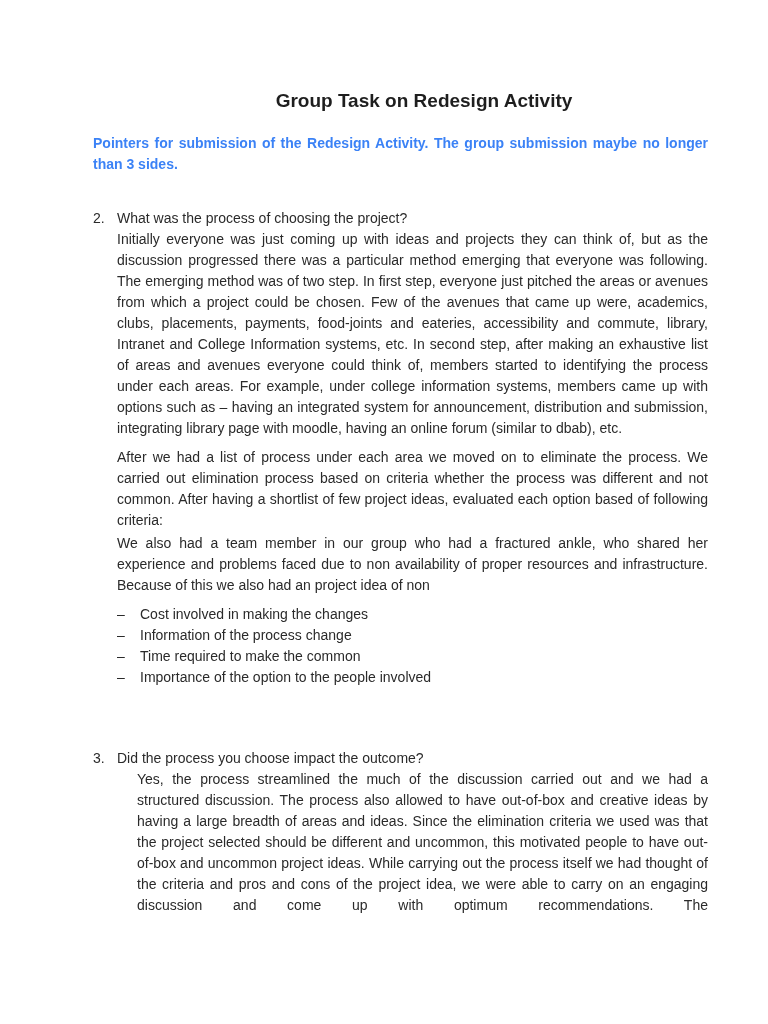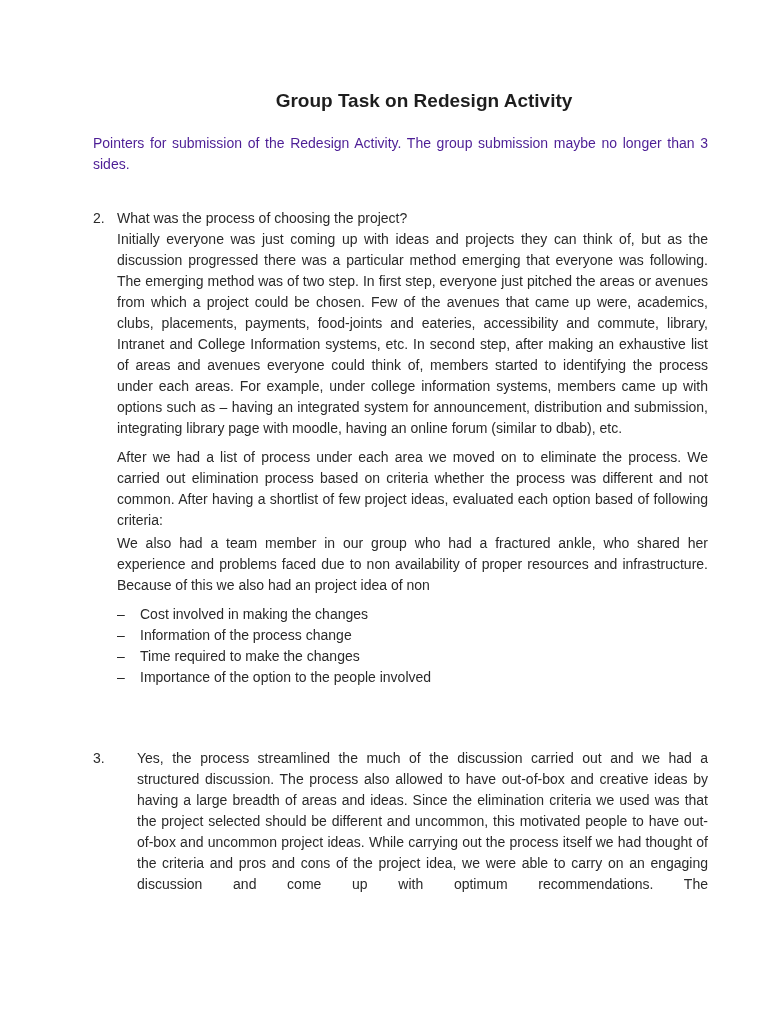--- a/index.html
+++ b/index.html
@@ -7,21 +7,21 @@
     width: 768px; height: 1024px; overflow: hidden; position: relative;
     font-family: "Liberation Sans", sans-serif; color: #222222;
   }
   .page { position: absolute; left: 0; top: 0; width: 768px; height: 844px; }
   .title {
     position: absolute; top: 90px; left: 0; width: 848px; text-align: center;
     font-size: 19px; font-weight: bold; color: #1e1e1e;
   }
   .pointers {
     position: absolute; top: 133px; left: 93px; width: 615px;
-    font-size: 14px; font-weight: normal; line-height: 21px; color: #4c1d95;
+    font-size: 14px; font-weight: bold; line-height: 21px; color: #3b82f6;
     text-align: justify;
   }
   .item { position: absolute; left: 93px; width: 615px; font-size: 14px; line-height: 21px; color: #2a2a2a; }
   .item .num { position: absolute; left: 0; top: 0; }
   .item .q { margin-left: 24px; }
   .item p { margin: 0 0 8px 24px; text-align: justify; }
   .item p.last-justify { text-align-last: justify; margin-left: 44px; }
   .item ul { list-style: none; margin: 0; padding: 0 0 0 24px; }
   .item li { position: relative; padding-left: 23px; }
   .item li .dash { position: absolute; left: 0; }
@@ -37,22 +37,23 @@
 
   <div class="item item2">
     <span class="num">2.</span>
     <div class="q">What was the process of choosing the project?</div>
     <p>Initially everyone was just coming up with ideas and projects they can think of, but as the discussion progressed there was a particular method emerging that everyone was following. The emerging method was of two step. In first step, everyone just pitched the areas or avenues from which a project could be chosen. Few of the avenues that came up were, academics, clubs, placements, payments, food-joints and eateries, accessibility and commute, library, Intranet and College Information systems, etc. In second step, after making an exhaustive list of areas and avenues everyone could think of, members started to identifying the process under each areas. For example, under college information systems, members came up with options such as – having an integrated system for announcement, distribution and submission, integrating library page with moodle, having an online forum (similar to dbab), etc.</p>
     <p style="margin-bottom:2px">After we had a list of process under each area we moved on to eliminate the process. We carried out elimination process based on criteria whether the process was different and not common. After having a shortlist of few project ideas, evaluated each option based of following criteria:</p>
     <p>We also had a team member in our group who had a fractured ankle, who shared her experience and problems faced due to non availability of proper resources and infrastructure. Because of this we also had an project idea of non</p>
     <ul>
       <li><span class="dash">–</span><span>Cost involved in making the changes</span></li>
       <li><span class="dash">–</span><span>Information of the process change</span></li>
-      <li><span class="dash">–</span><span>Time required to make the changes</span></li>
+      <li><span class="dash">–</span><span>Time required to make the common</span></li>
       <li><span class="dash">–</span><span>Importance of the option to the people involved</span></li>
     </ul>
   </div>
 
   <div class="item item3">
     <span class="num">3.</span>
+    <div class="q">Did the process you choose impact the outcome?</div>
     <p class="last-justify">Yes, the process streamlined the much of the discussion carried out and we had a structured discussion. The process also allowed to have out-of-box and creative ideas by having a large breadth of areas and ideas. Since the elimination criteria we used was that the project selected should be different and uncommon, this motivated people to have out-of-box and uncommon project ideas. While carrying out the process itself we had thought of the criteria and pros and cons of the project idea, we were able to carry on an engaging discussion and come up with optimum recommendations. The</p>
   </div>
 </div>
 
 </body></html>

